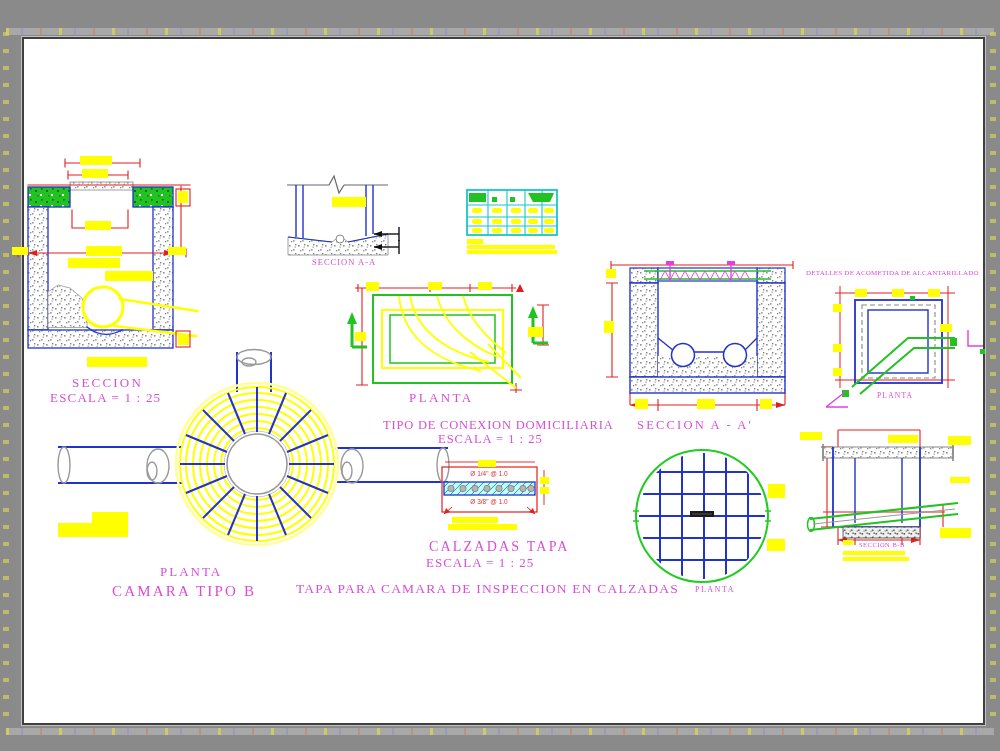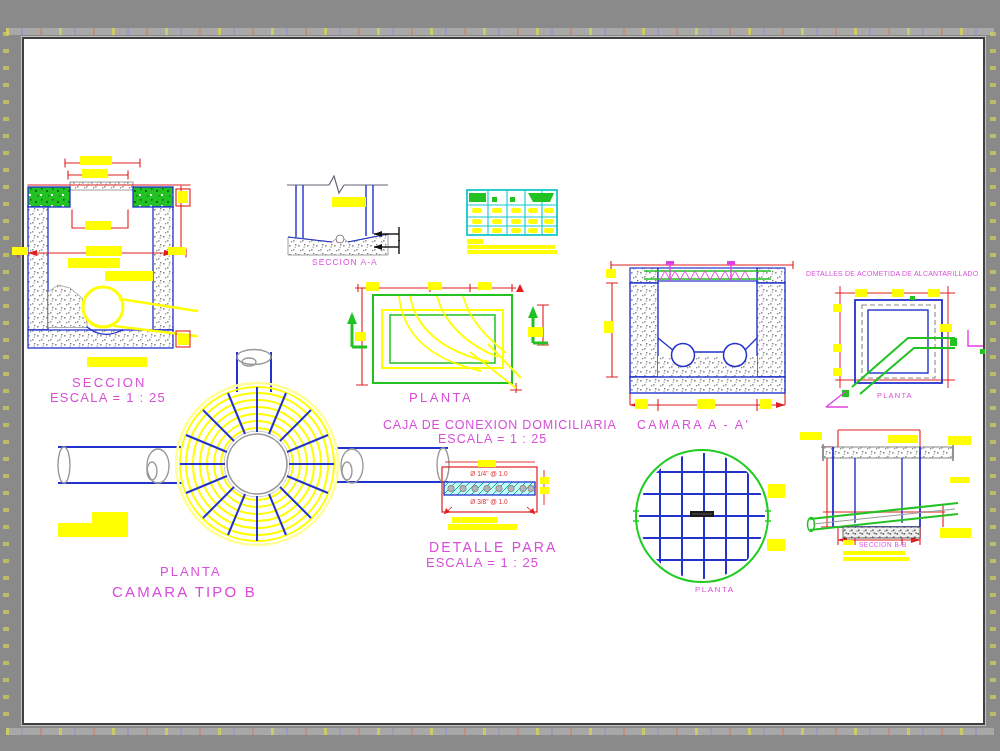--- a/index.html
+++ b/index.html
@@ -6,21 +6,21 @@
   #screen{position:relative;width:1000px;height:751px;background:#8a8a8a;overflow:hidden;
           font-family:"Liberation Sans",sans-serif;}
   #sheet{position:absolute;left:22px;top:37px;width:963px;height:688px;box-sizing:border-box;
          background:#ffffff;border:2px solid #404040;box-shadow:0 0 0 1px #c2c2c2;}
   .strip-h{position:absolute;left:6px;width:988px;height:7px;background-color:#a8a8a8;
     background-image:repeating-linear-gradient(90deg,rgba(210,210,90,.85) 0 3px,transparent 3px 15px,
       rgba(140,140,215,.5) 15px 17px,transparent 17px 34px,rgba(215,120,90,.55) 34px 36px,transparent 36px 53px);}
   .strip-v{position:absolute;top:32px;height:696px;width:6px;
     background-image:repeating-linear-gradient(180deg,rgba(210,210,90,.7) 0 4px,transparent 4px 17px);}
   svg.draw{position:absolute;}
-  .lbl{position:absolute;color:#d94ed9;white-space:nowrap;line-height:1.05;}
+  .lbl{position:absolute;color:#d94ed9;white-space:nowrap;line-height:1.05;font-family:Liberation Serif, serif;}
   .rtx{position:absolute;color:#e03030;white-space:nowrap;text-align:center;}
   .yb{position:absolute;background:#ffff00;}
 </style>
 </head>
 <body>
 
 <div id="screen">
 
   <div class="strip-h" style="top:28px;"></div>
   <div class="strip-h" style="top:728px;"></div>
@@ -392,31 +392,32 @@
 
   <div class="yb" style="left:92px;top:512px;width:36px;height:12px"></div>
   <div class="yb" style="left:58px;top:523px;width:70px;height:14px"></div>
 
   <div class="lbl" style="left:72px;top:376px;font-size:13px;letter-spacing:2.2px">SECCION</div>
   <div class="lbl" style="left:50px;top:391px;font-size:13px;letter-spacing:1.2px">ESCALA = 1 : 25</div>
 
   <div class="lbl" style="left:312px;top:258px;font-size:8.5px;letter-spacing:1px">SECCION A-A</div>
 
   <div class="lbl" style="left:409px;top:391px;font-size:13px;letter-spacing:2.4px">PLANTA</div>
-  <div class="lbl" style="left:383px;top:419px;font-size:12.5px;letter-spacing:0.8px">CAJA DE CONEXION DOMICILIARIA</div>
-  <div class="lbl" style="left:637px;top:419px;font-size:12.5px;letter-spacing:2.2px">CAMARA A - A'</div>
+  <div class="lbl" style="left:383px;top:419px;font-size:12.5px;letter-spacing:0.8px">TIPO DE CONEXION DOMICILIARIA</div>
+  <div class="lbl" style="left:637px;top:419px;font-size:12.5px;letter-spacing:2.2px">SECCION A - A'</div>
   <div class="lbl" style="left:438px;top:433px;font-size:12.5px;letter-spacing:1px">ESCALA = 1 : 25</div>
 
   <div class="lbl" style="left:806px;top:270px;font-size:7px;letter-spacing:0.2px">DETALLES DE ACOMETIDA DE ALCANTARILLADO</div>
   <div class="lbl" style="left:877px;top:392px;font-size:7.5px;letter-spacing:1.2px">PLANTA</div>
 
   <div class="lbl" style="left:160px;top:565px;font-size:13px;letter-spacing:2px">PLANTA</div>
   <div class="lbl" style="left:112px;top:584px;font-size:15px;letter-spacing:2.2px">CAMARA TIPO B</div>
 
   <div class="rtx" style="left:450px;top:470px;width:78px;font-size:6.5px">Ø 1/4" @ 1.0</div>
   <div class="rtx" style="left:450px;top:498px;width:78px;font-size:6.5px">Ø 3/8" @ 1.0</div>
-  <div class="lbl" style="left:429px;top:540px;font-size:14px;letter-spacing:2.2px">DETALLE PARA</div>
+  <div class="lbl" style="left:429px;top:540px;font-size:14px;letter-spacing:2.2px">CALZADAS TAPA</div>
   <div class="lbl" style="left:426px;top:556px;font-size:13px;letter-spacing:1px">ESCALA = 1 : 25</div>
 
+  <div class="lbl" style="left:296px;top:582px;font-size:13.5px;letter-spacing:1.2px">TAPA PARA CAMARA DE INSPECCION EN CALZADAS</div>
   <div class="lbl" style="left:695px;top:586px;font-size:8px;letter-spacing:1.5px">PLANTA</div>
   <div class="lbl" style="left:859px;top:542px;font-size:6.5px;letter-spacing:0.5px">SECCION B-B</div>
 
 </div>
 
 </body></html>

